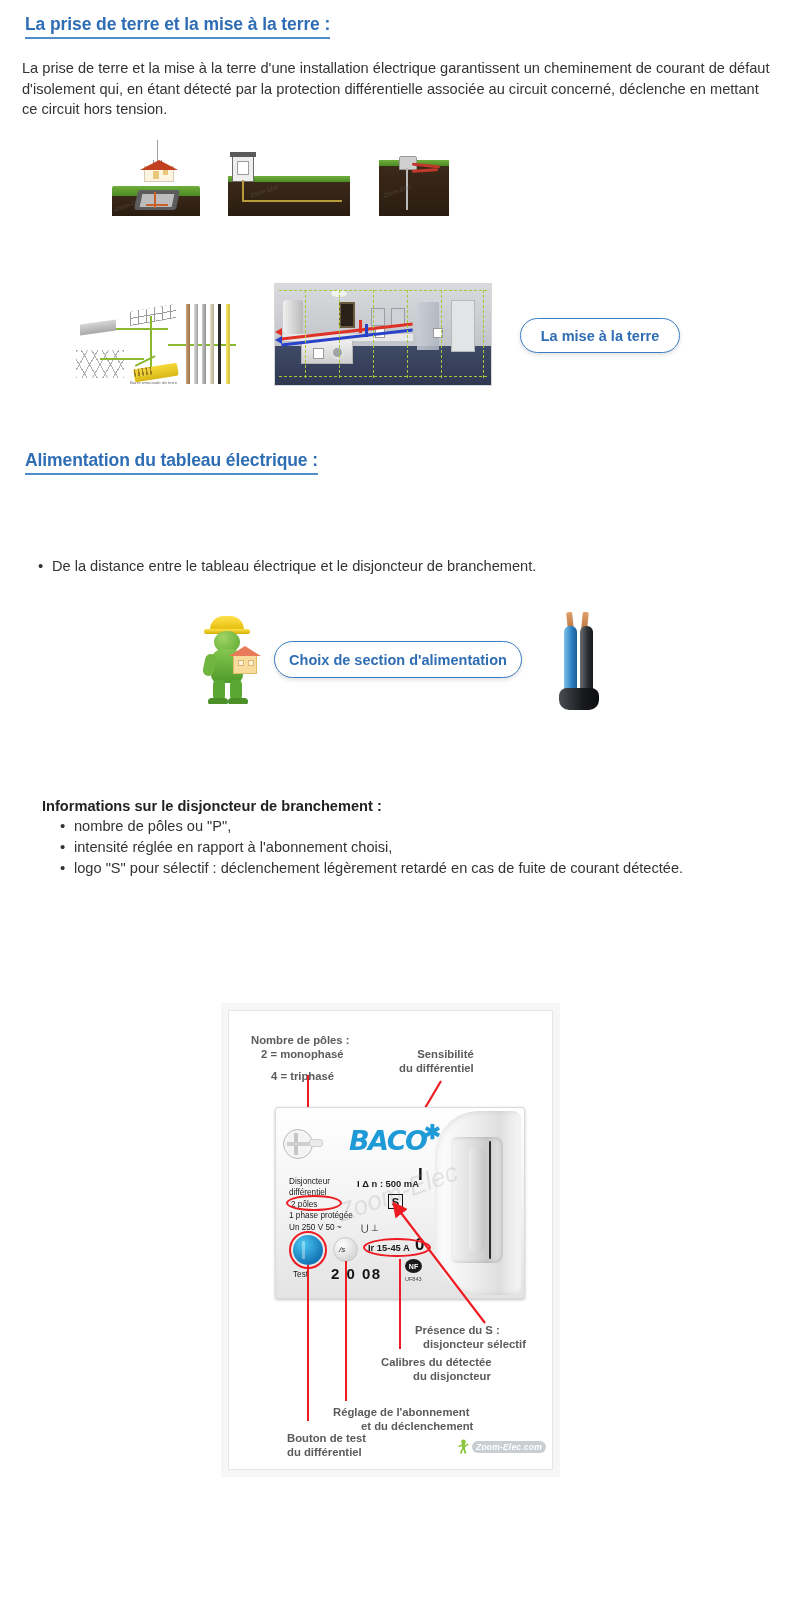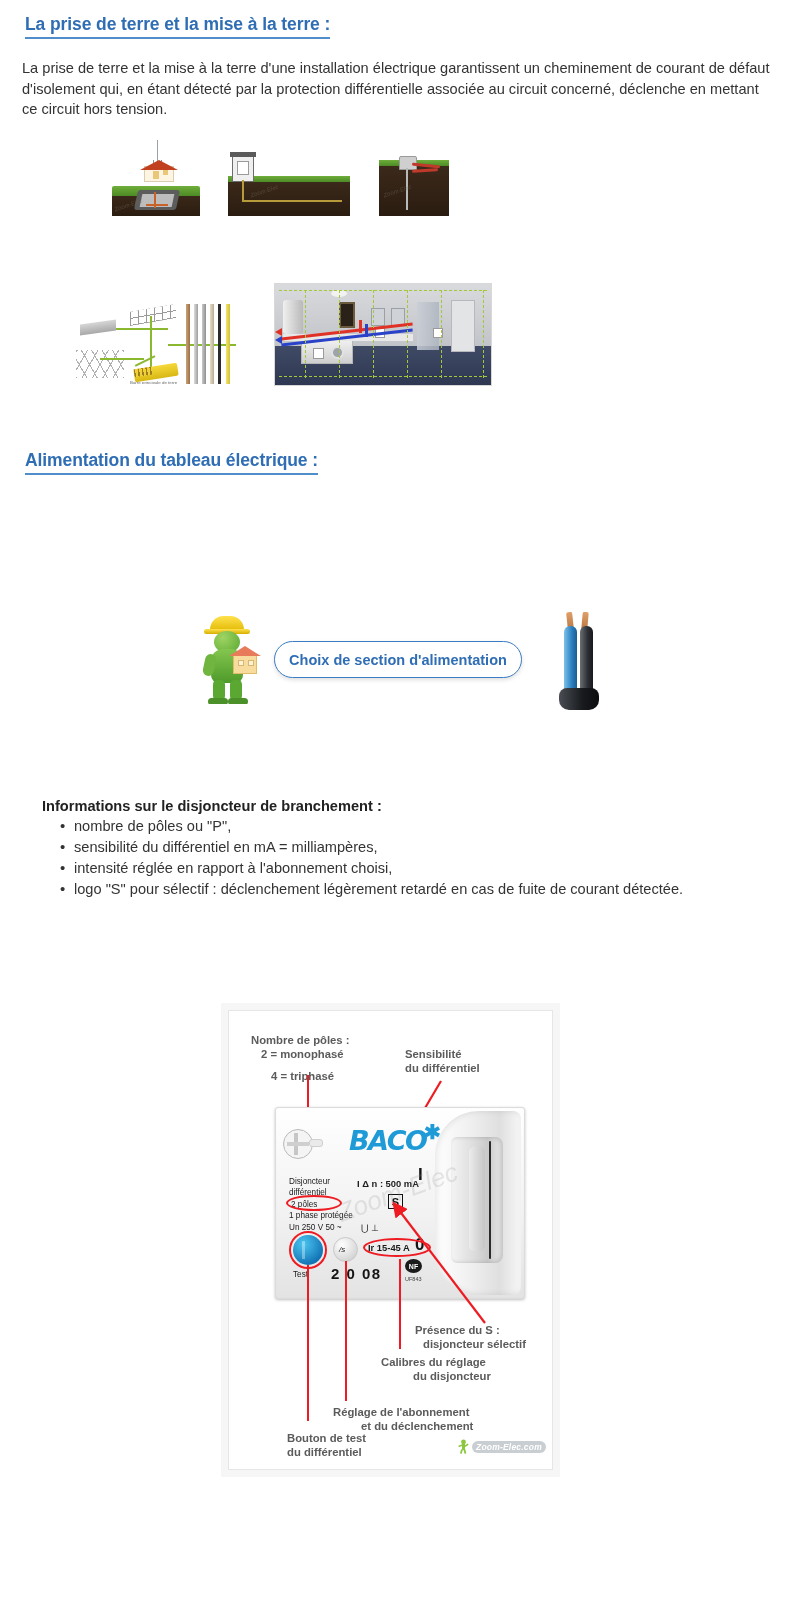--- a/index.html
+++ b/index.html
@@ -274,27 +274,31 @@
     <div class="abs" style="left:64px; top:6px; width:0; height:88px; border-left:1.6px dashed #a4c83a;"></div>
     <div class="abs" style="left:98px; top:6px; width:0; height:88px; border-left:1.6px dashed #a4c83a;"></div>
     <div class="abs" style="left:132px; top:6px; width:0; height:88px; border-left:1.6px dashed #a4c83a;"></div>
     <div class="abs" style="left:166px; top:6px; width:0; height:88px; border-left:1.6px dashed #a4c83a;"></div>
     <div class="abs" style="left:208px; top:6px; width:0; height:88px; border-left:1.6px dashed #a4c83a;"></div>
 
     <div class="abs" style="left:0px; top:44px; width:0;height:0; border-top:4px solid transparent;border-bottom:4px solid transparent;border-right:7px solid #e03127;"></div>
     <div class="abs" style="left:0px; top:52px; width:0;height:0; border-top:4px solid transparent;border-bottom:4px solid transparent;border-right:7px solid #2a42c8;"></div>
   </div>
 
+  <div class="pill-btn abs" style="left:520px; top:318px; width:160px; height:35px;">
+    <span>La mise à la terre</span>
+  </div>
 
   <div class="abs" style="left:25px; top:450px;">
     <h2 class="section-heading">Alimentation du tableau électrique :</h2>
   </div>
 
 
   <ul class="body-list abs" style="left:0; top:556px; width:720px;">
+    <li>De la distance entre le tableau électrique et le disjoncteur de branchement.</li>
   </ul>
 
   <div class="illus" style="left:198px; top:614px; width:64px; height:90px;">
 
     <div class="abs" style="left:12px; top:2px; width:34px; height:16px; background:linear-gradient(#ffe14d,#e0b800); border-radius:17px 17px 3px 3px;"></div>
     <div class="abs" style="left:6px; top:15px; width:46px; height:5px; background:linear-gradient(#ffe14d,#d6ae00); border-radius:3px;"></div>
 
     <div class="abs" style="left:16px; top:17px; width:26px; height:22px; background:radial-gradient(circle at 35% 30%,#9fd463,#5aa832); border-radius:50%;"></div>
 
     <div class="abs" style="left:13px; top:35px; width:32px; height:34px; background:linear-gradient(#84c64f,#4e9a2b); border-radius:12px 12px 8px 8px;"></div>
@@ -326,35 +330,34 @@
 
     <div class="abs" style="left:24px; top:14px; width:13px; height:72px; background:linear-gradient(90deg,#6b6f74,#2b2e33 60%,#17191c); border-radius:6px;"></div>
 
     <div class="abs" style="left:3px; top:76px; width:40px; height:22px; background:linear-gradient(90deg,#4a4e54,#17191c 60%,#0d0e10); border-radius:8px 8px 10px 10px;"></div>
   </div>
 
   <h3 class="sub-heading abs" style="left:42px; top:798px;">Informations sur le disjoncteur de branchement :</h3>
 
   <ul class="body-list abs" style="left:22px; top:816px; width:700px;">
     <li>nombre de pôles ou "P",</li>
-    <li>sensibilité du différentiel en mA = milliampères,</li>
     <li>intensité réglée en rapport à l'abonnement choisi,</li>
     <li style="width:640px;">logo "S" pour sélectif : déclenchement légèrement retardé en cas de fuite de courant détectée.</li>
   </ul>
 
 
   <div class="fig-card" style="left:228px; top:1010px; width:325px; height:460px;">
 
     <div class="ann-text" style="left:22px; top:22px;">
       <span>Nombre de pôles :</span><br>
       <span style="display:inline-block;padding-left:10px;">2 = monophasé</span><br>
       <span style="display:inline-block;padding-left:20px;margin-top:8px;">4 = triphasé</span>
     </div>
 
-    <div class="ann-text" style="left:176px; top:36px; text-align:left;">
+    <div class="ann-text" style="left:170px; top:36px; text-align:right;">
       <span>Sensibilité</span><br>
       <span>du différentiel</span>
     </div>
 
     <div class="ann-line" style="left:78px; top:64px; width:2px; height:108px;"></div>
 
     <svg class="abs" style="left:150px; top:66px;" width="66" height="104" viewBox="0 0 66 104">
       <defs>
           <marker id="ah1" markerWidth="7" markerHeight="7" refX="5" refY="3.5" orient="auto">
         <polygon points="0 0, 7 3.5, 0 7" fill="#ee1b22"></polygon>
@@ -433,21 +436,21 @@
     <div class="ann-line" style="left:116px; top:250px; width:2px; height:140px;"></div>
 
     <div class="ann-line" style="left:78px; top:254px; width:2px; height:156px;"></div>
 
     <div class="ann-text" style="left:186px; top:312px; text-align:left;">
       <span>Présence du S :</span><br>
       <span style="display:inline-block;padding-left:8px;">disjoncteur sélectif</span>
     </div>
 
     <div class="ann-text" style="left:152px; top:344px;">
-      <span>Calibres du réglage</span><br>
+      <span>Calibres du détectée</span><br>
       <span style="display:inline-block;padding-left:32px;">du disjoncteur</span>
     </div>
 
     <div class="ann-text" style="left:104px; top:394px;">
       <span>Réglage de l'abonnement</span><br>
       <span style="display:inline-block;padding-left:28px;">et du déclenchement</span>
     </div>
 
     <div class="ann-text" style="left:58px; top:420px;">
       <span>Bouton de test</span><br>

